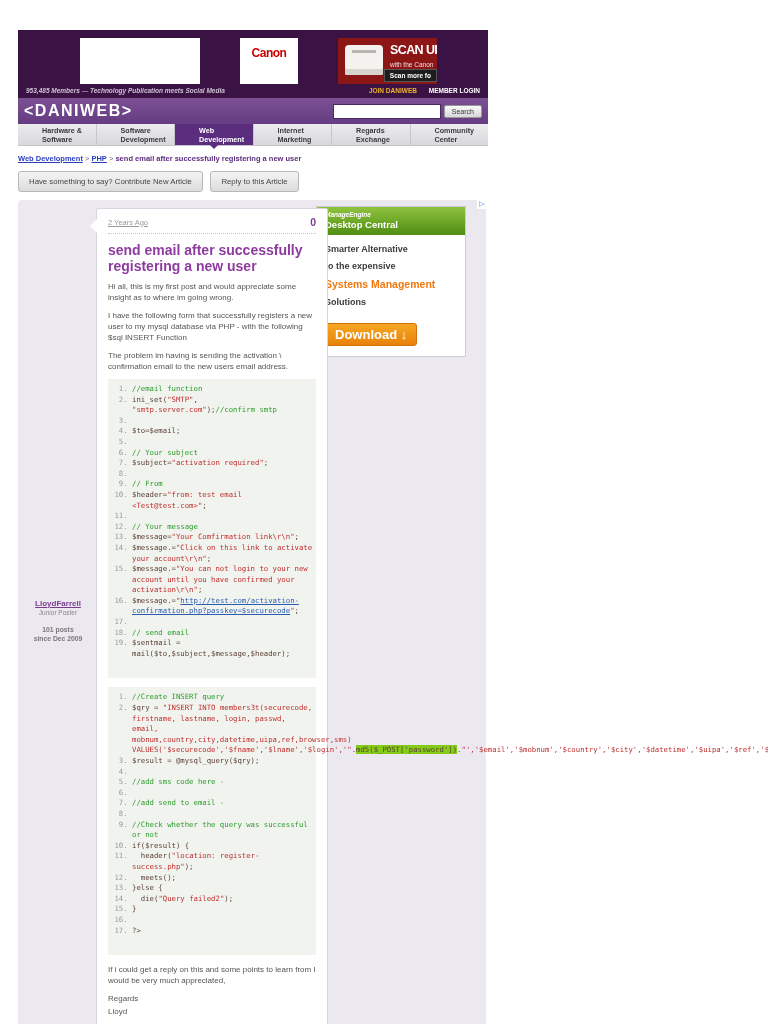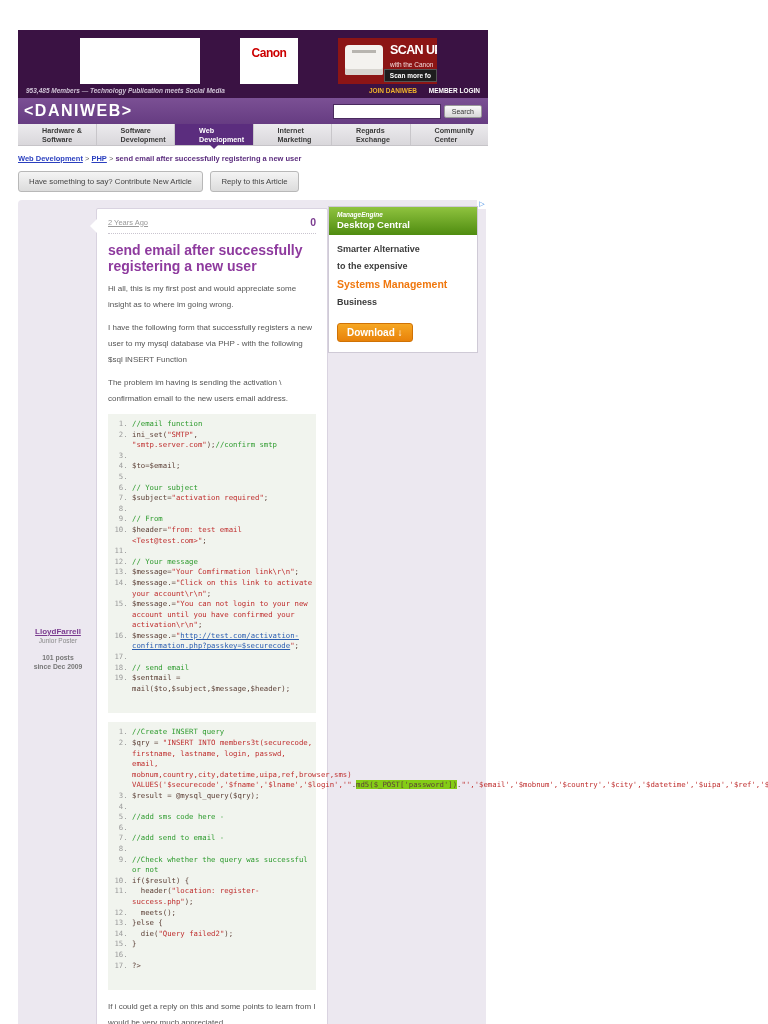--- a/index.html
+++ b/index.html
@@ -62,48 +62,48 @@
   .post-box { position:relative; background:#fff; border:1px solid #d9d3e0; border-radius:2px;
     margin-left:4px; padding:7px 11px 10px 11px; }
   .post-box::before { content:""; position:absolute; left:-7px; top:10px;
     border-top:7px solid transparent; border-bottom:7px solid transparent; border-right:7px solid #fff; }
   .post1 .post-box { width:232px; }
   .post-head { display:flex; justify-content:space-between; align-items:center; }
   .time-link { font-size:7.5px; color:#999; text-decoration:underline; }
   .votes { color:#7a3b8f; font-weight:bold; font-size:10.5px; }
   .dotline { border-bottom:1px dotted #c9c4cf; margin:5px 0 8px 0; }
   .post-title { color:#8e3a9e; font-size:14px; line-height:16px; font-weight:bold; margin:2px 0 7px 0; }
-  .post-box p { font-size:8px; line-height:16px; color:#555; margin-bottom:7px; }
+  .post-box p { font-size:8px; line-height:11px; color:#555; margin-bottom:7px; }
   .post-box p.tight { margin-bottom:2px; }
 
   
   .codebox { background:#f1f4ee; margin:2px 0 9px 0; padding:5px 2px 19px 2px; }
   .codebox ol { margin:0; padding:0 0 0 22px; }
   .codebox li { font-family:"DejaVu Sans Mono", monospace; font-size:7.3px; line-height:10.6px;
     white-space:pre-wrap; color:#5d4037; }
   .codebox li::marker { color:#999; font-size:7.3px; }
   .tok-c { color:#2e9b2e; }
   .tok-s { color:#bf2e2e; }
   .tok-p { color:#5d4037; }
   .tok-l { color:#2a5db0; text-decoration:underline; }
   .tok-h { background:#84cc16; color:#5d4037; }
 
   
-  .sidebar-ad { position:absolute; top:6px; right:8px; width:150px; background:#fff;
+  .sidebar-ad { position:absolute; top:6px; right:20px; width:150px; background:#fff;
     border:1px solid #cfcad6; }
   .adchoices { position:absolute; top:-1px; right:-1px; width:10px; height:10px; background:#fff;
     font-size:7px; color:#2a7de1; line-height:10px; text-align:center; }
   .me-head { background:linear-gradient(#8fc33f,#4f8c10); color:#fff; padding:4px 8px 5px 8px; }
   .me-brand { font-size:6.5px; font-style:italic; font-weight:bold; }
   .me-product { font-size:9.5px; font-weight:bold; margin-top:1px; }
   .me-body { padding:9px 8px 10px 8px; }
   .me-line { font-size:9px; font-weight:bold; color:#3c3c3c; margin-bottom:7px; }
   .me-line.orange { color:#f0780f; font-size:10.5px; }
   .dl-btn { display:inline-block; margin-top:9px; background:linear-gradient(#f6a723,#e8820a);
-    color:#fff; font-size:10px; font-weight:bold; padding:3px 9px; border-radius:3px;
+    color:#fff; font-size:13px; font-weight:bold; padding:3px 9px; border-radius:3px;
     border:1px solid #d07205; text-decoration:none; }
 
   
   .google-ad { margin:10px 0 0 72px; width:382px; background:#fff; border:1px solid #cfcad6;
     padding:8px 12px 10px 12px; }
   .ga-label { font-size:6.5px; color:#888; }
 </style>
 </head>
 <body>
 
@@ -168,21 +168,21 @@
 
       <div class="sidebar-ad">
         <div class="me-head">
           <div class="me-brand">ManageEngine</div>
           <div class="me-product">Desktop Central</div>
         </div>
         <div class="me-body">
           <div class="me-line">Smarter Alternative</div>
           <div class="me-line">to the expensive</div>
           <div class="me-line orange">Systems Management</div>
-          <div class="me-line">Business</div>
+          <div class="me-line">Solutions</div>
           <a href="#" class="dl-btn">Download ↓</a>
         </div>
       </div>
 
       <div class="post-row post1">
         <div class="author-col">
           <a href="#" class="author-name">LloydFarrell</a>
           <div class="author-rank">Junior Poster</div>
           <div class="author-meta">
             <div>101 posts</div>

